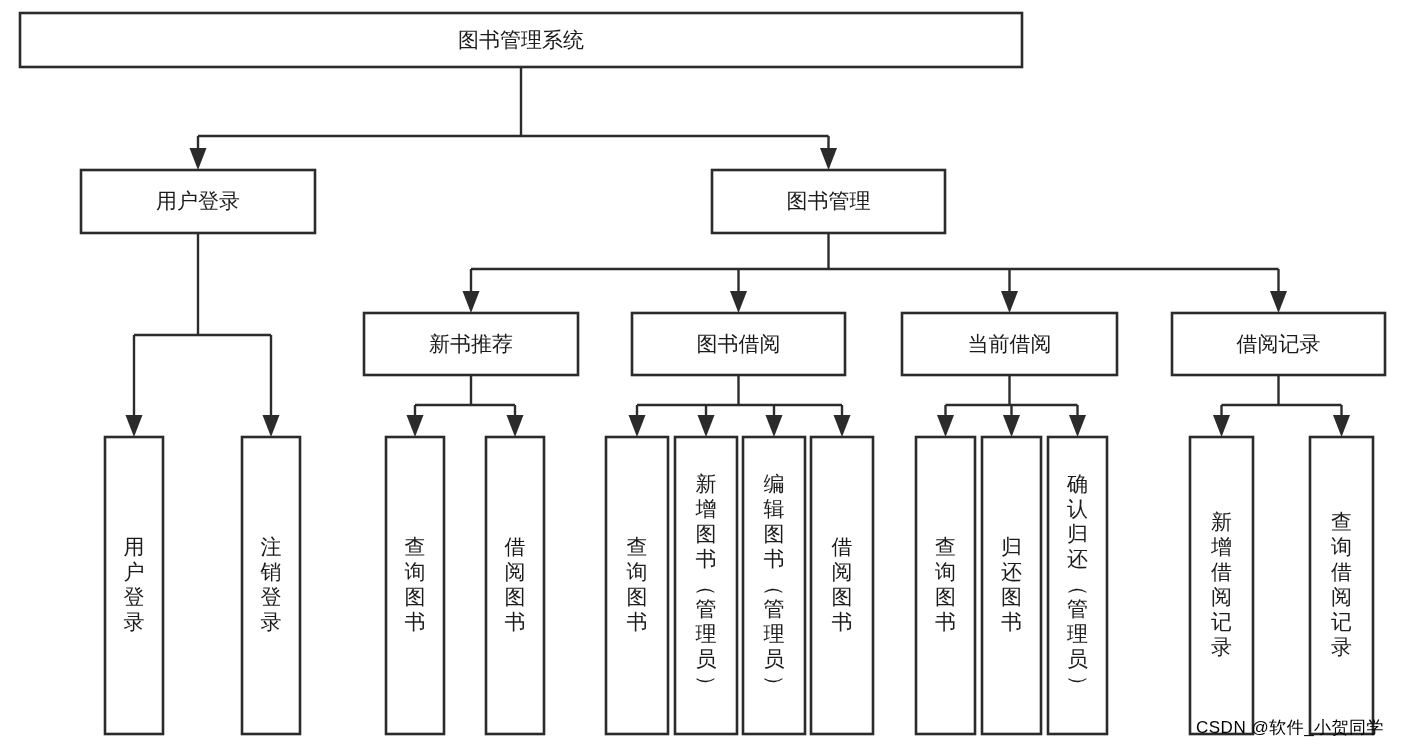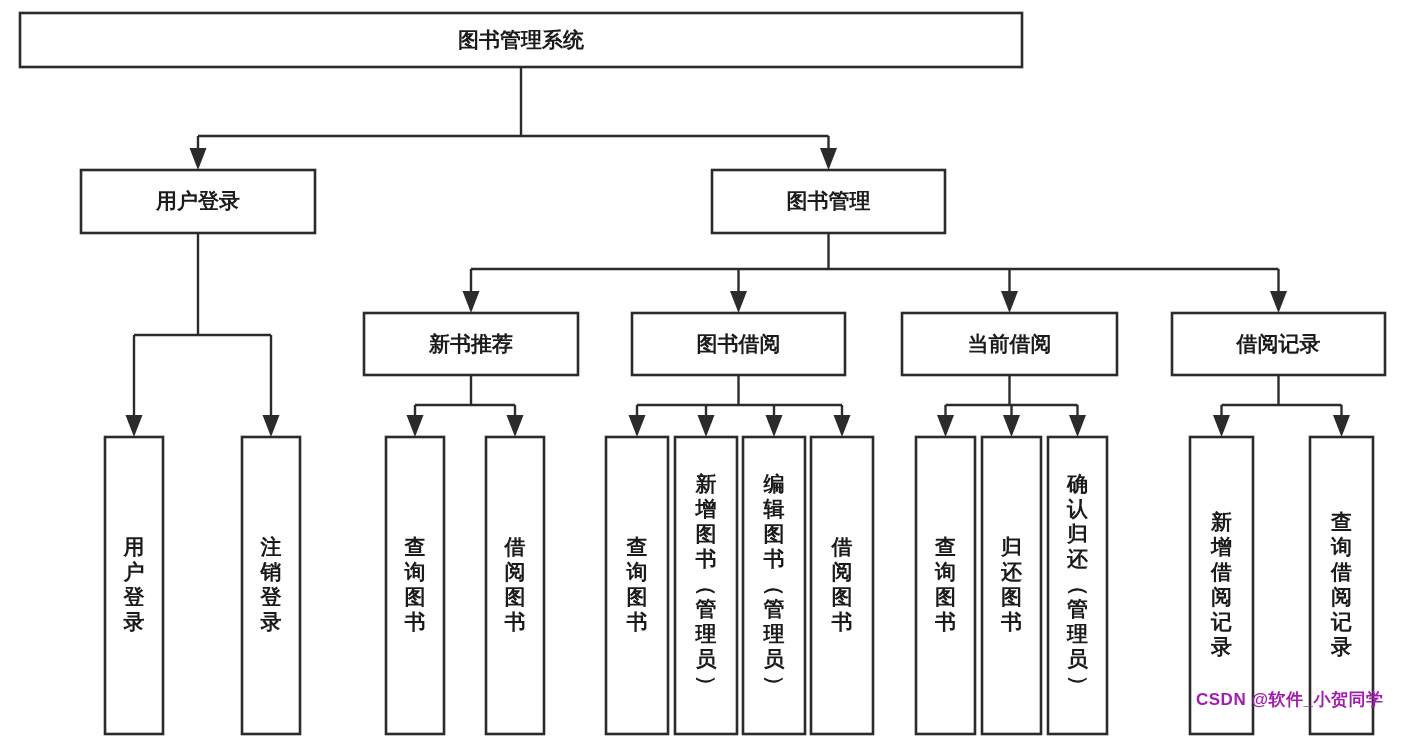--- a/index.html
+++ b/index.html
@@ -12,21 +12,20 @@
     width: 1405px;
     height: 747px;
     overflow: hidden;
     font-family: "Liberation Sans", "DejaVu Sans", sans-serif;
   }
   #diagram-root {
     position: relative;
     width: 1352px;
     height: 747px;
     background: #ffffff;
-    font-weight: bold;
   }
   svg#diagram-svg {
     position: absolute;
     left: 0;
     top: 0;
     width: 1405px;
     height: 747px;
     display: block;
   }
   .node-rect {
@@ -263,14 +262,14 @@
           <rect x="1310" y="437" width="63" height="297" class="node-rect"></rect>
           <text x="1341.5" y="523" class="node-label-v">查</text>
           <text x="1341.5" y="548" class="node-label-v">询</text>
           <text x="1341.5" y="573" class="node-label-v">借</text>
           <text x="1341.5" y="598" class="node-label-v">阅</text>
           <text x="1341.5" y="623" class="node-label-v">记</text>
           <text x="1341.5" y="648" class="node-label-v">录</text>
         </g>
       </g>
   </svg>
-  <div class="watermark" style="left: 1196px; top: 688px; color: #a21caf;">CSDN @软件_小贺同学</div>
+  <div class="watermark" style="left: 1196px; top: 716px; color: #000000;">CSDN @软件_小贺同学</div>
 </div>
 
 </body></html>

